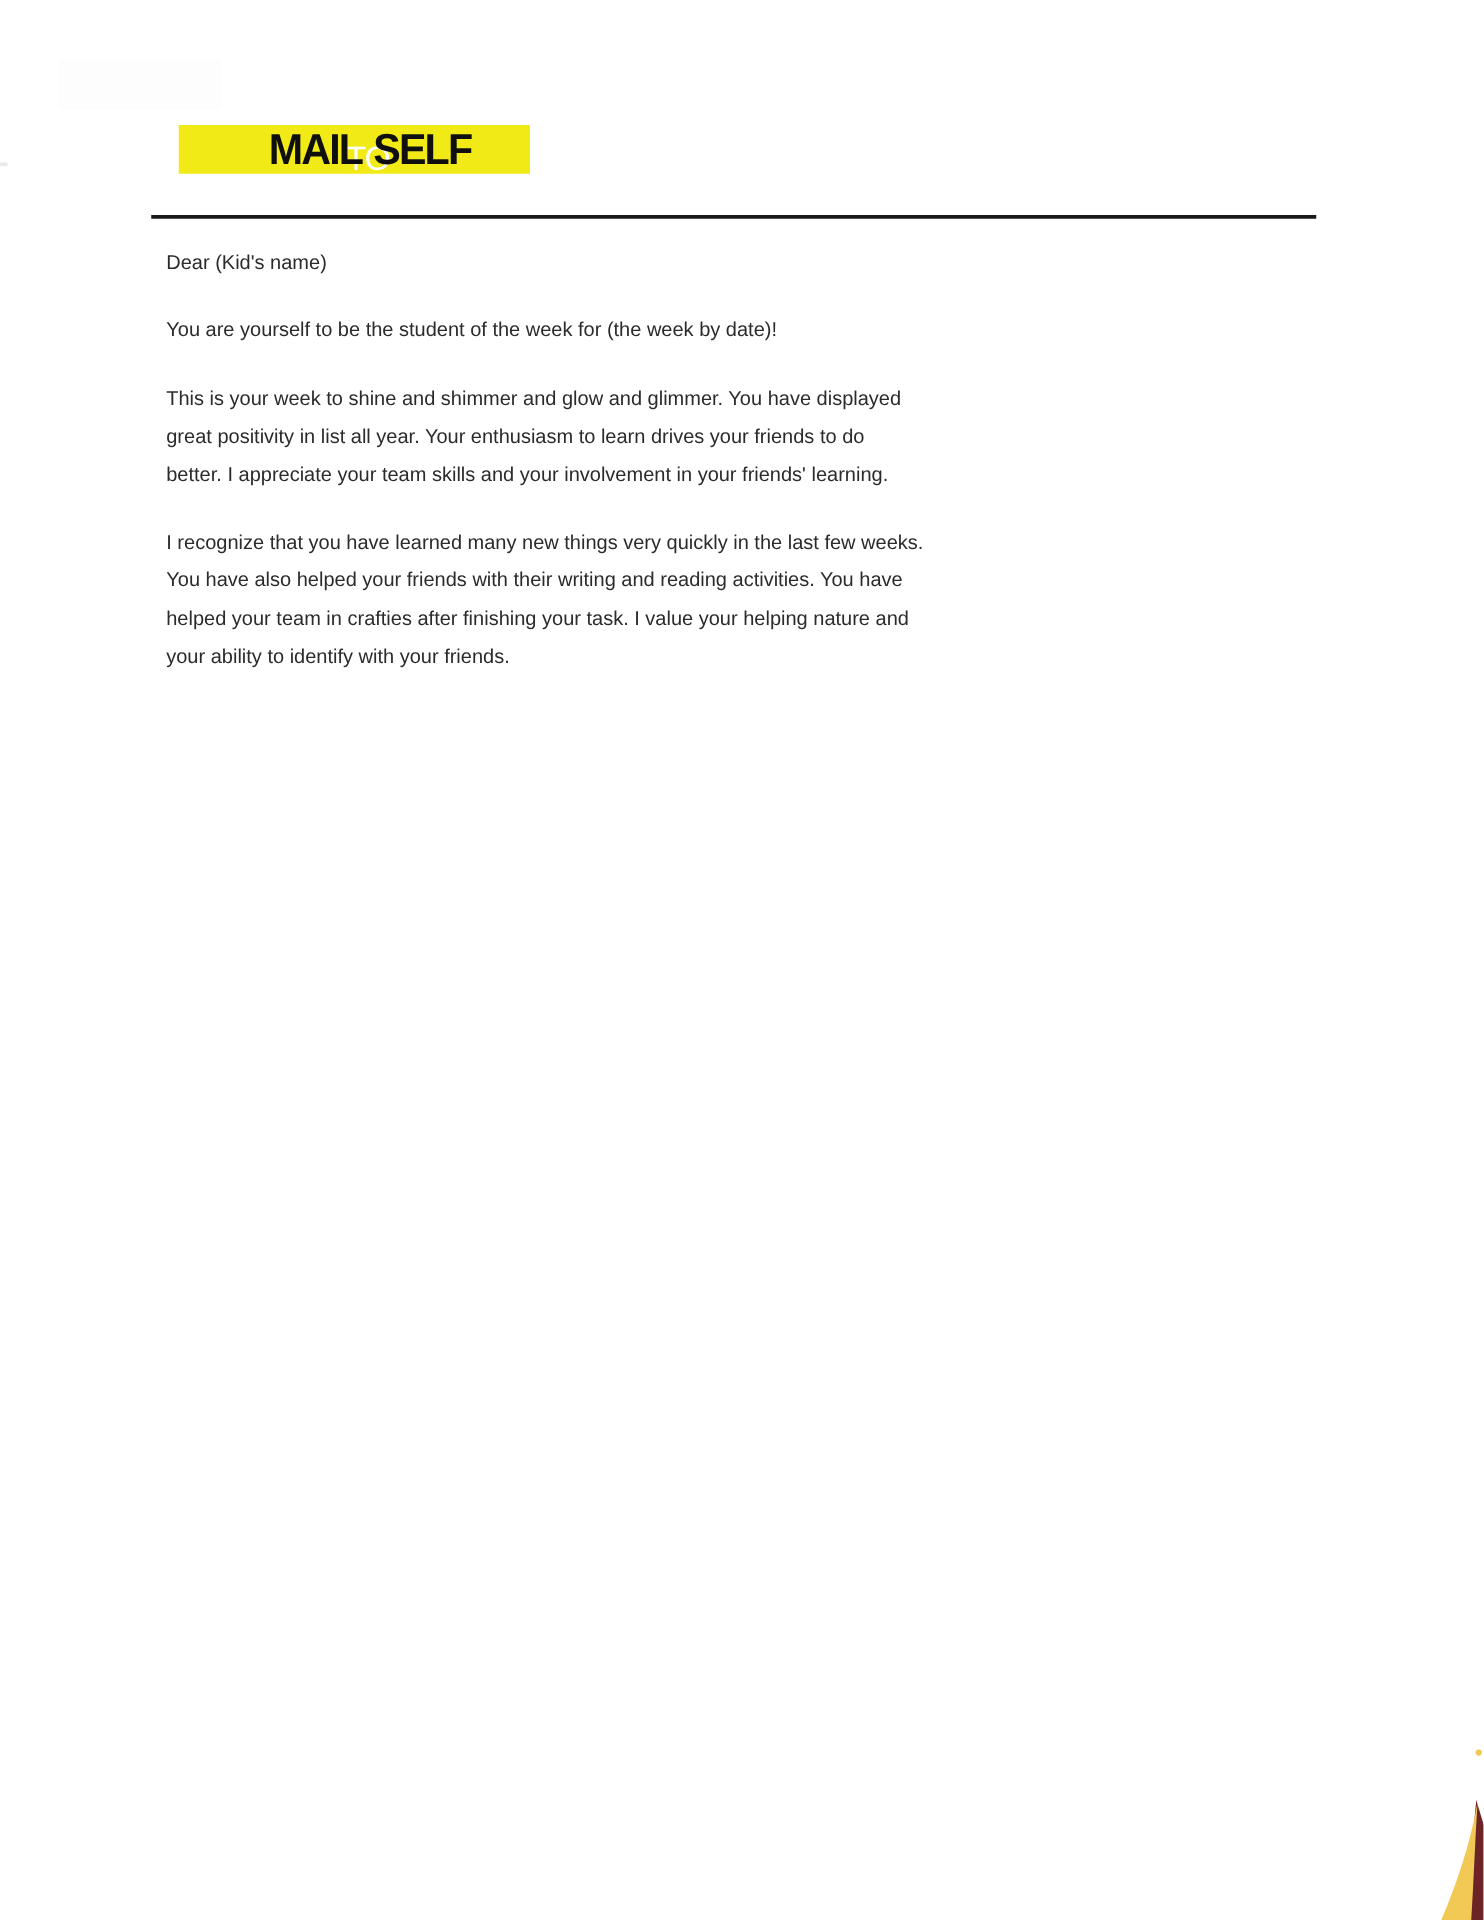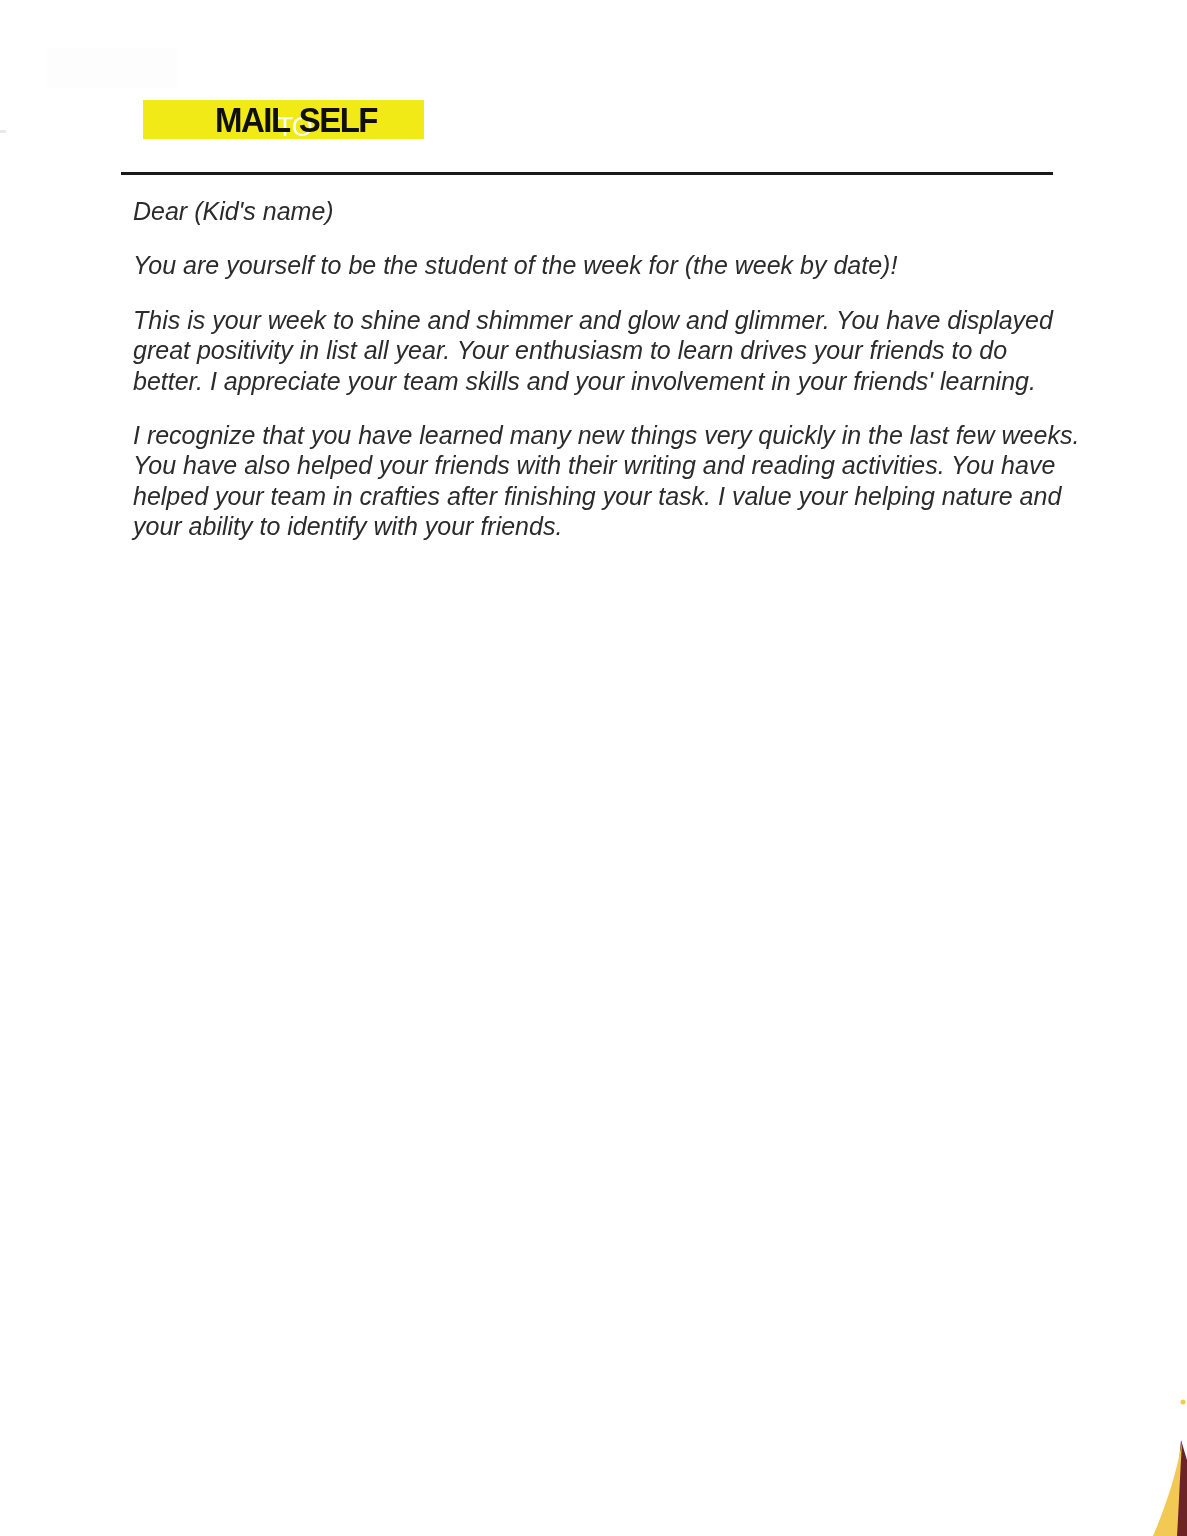--- a/index.html
+++ b/index.html
@@ -52,24 +52,23 @@
     position:absolute;left:121px;top:172px;width:932px;height:3px;
     background:#1a1a1a;
   }
   
   .letter{
     position:absolute;left:133px;top:196px;width:1010px;
     color:#2b2b2b;
   }
   .letter p{
     margin:0 0 24px 0;
-    font-size:25px;
+    font-size:16px;
     line-height:30.4px;
     white-space:pre-line;
-    font-style:italic;
   }
   
   .corner-swoosh{
     position:absolute;right:0;bottom:0;width:67px;height:146px;
   }
 </style>
 </head>
 <body>
 
 <div class="watermark"></div>

